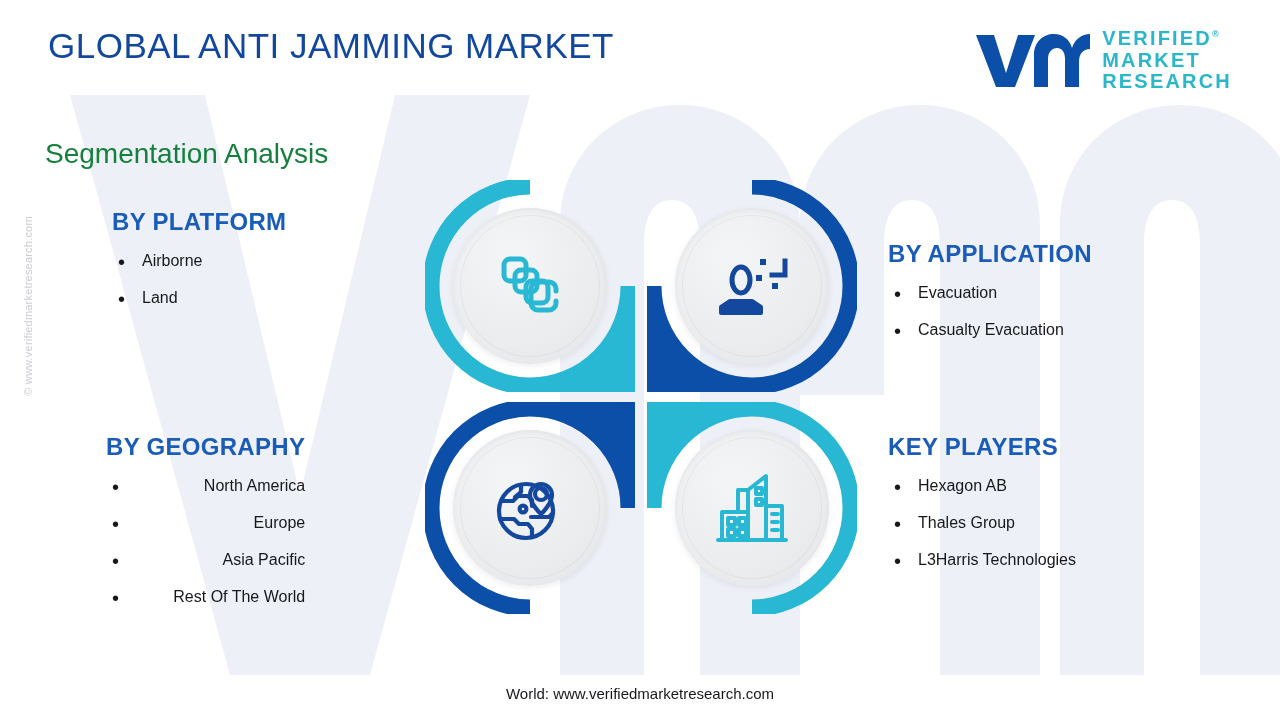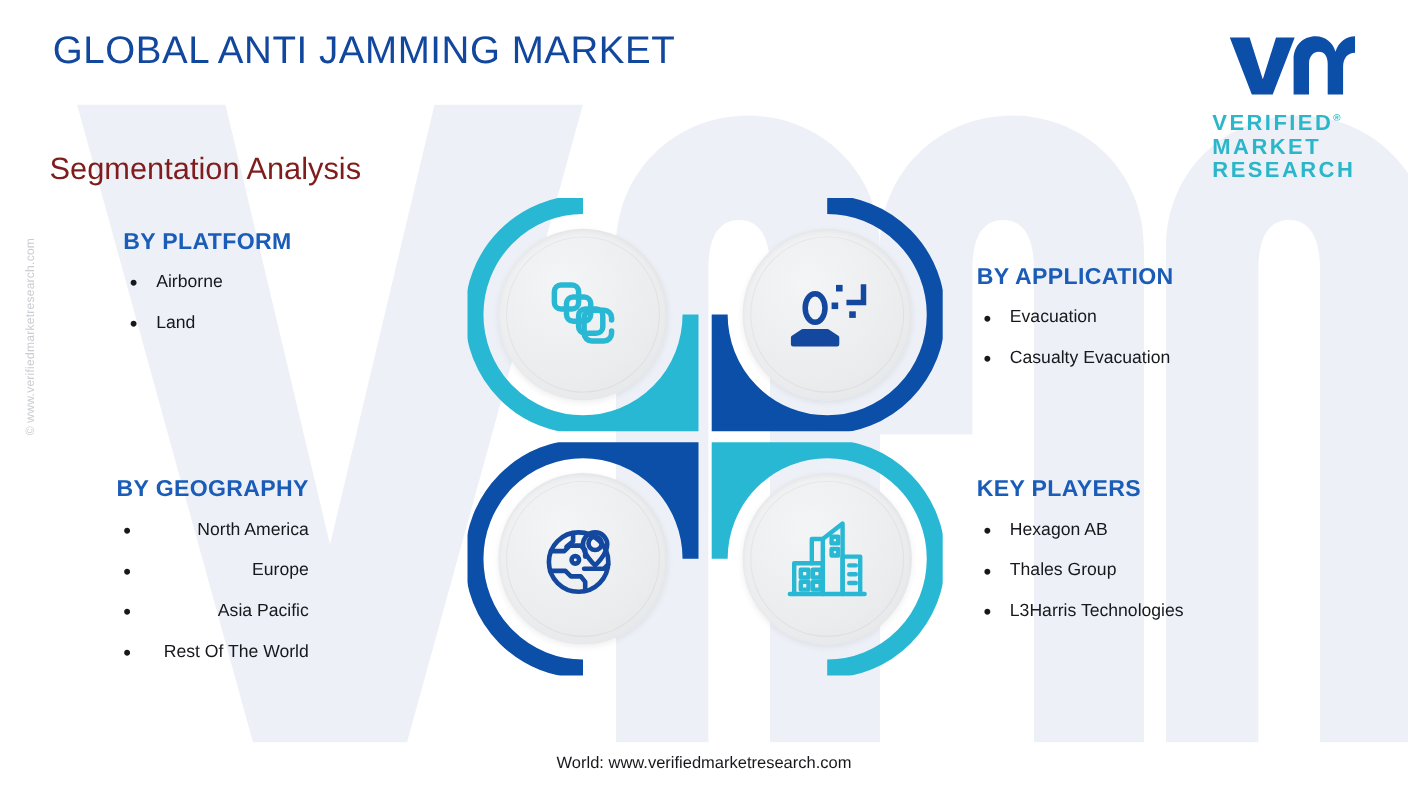--- a/index.html
+++ b/index.html
@@ -40,23 +40,22 @@
     font-weight: 400;
     color: #12479E;
     white-space: nowrap;
   }
 
   
   .logo {
     position: absolute;
     right: 48px; top: 28px;
     display: flex;
-    align-items: flex-end;
+    align-items: center;
     gap: 12px;
-    flex-direction: column;
   }
   .logo-mark { display: block; }
   .logo-text {
     display: flex;
     flex-direction: column;
     line-height: 1.08;
   }
   .logo-line {
     font-size: 20px;
     font-weight: bold;
@@ -70,28 +69,28 @@
     vertical-align: super;
     letter-spacing: 0;
   }
 
   
   .seg-heading {
     position: absolute;
     left: 45px; top: 138px;
     font-size: 28px;
     font-weight: 400;
-    color: #7f1d1d;
+    color: #15803d;
     z-index: 5;
   }
 
   
   .block { position: absolute; z-index: 5; }
   .block-title {
-    font-size: 21px;
+    font-size: 24px;
     font-weight: bold;
     letter-spacing: 0.3px;
     color: #1A5CB8;
     margin-bottom: 16px;
     white-space: nowrap;
   }
   .block ul { list-style: none; }
   .block li {
     position: relative;
     font-size: 16px;

